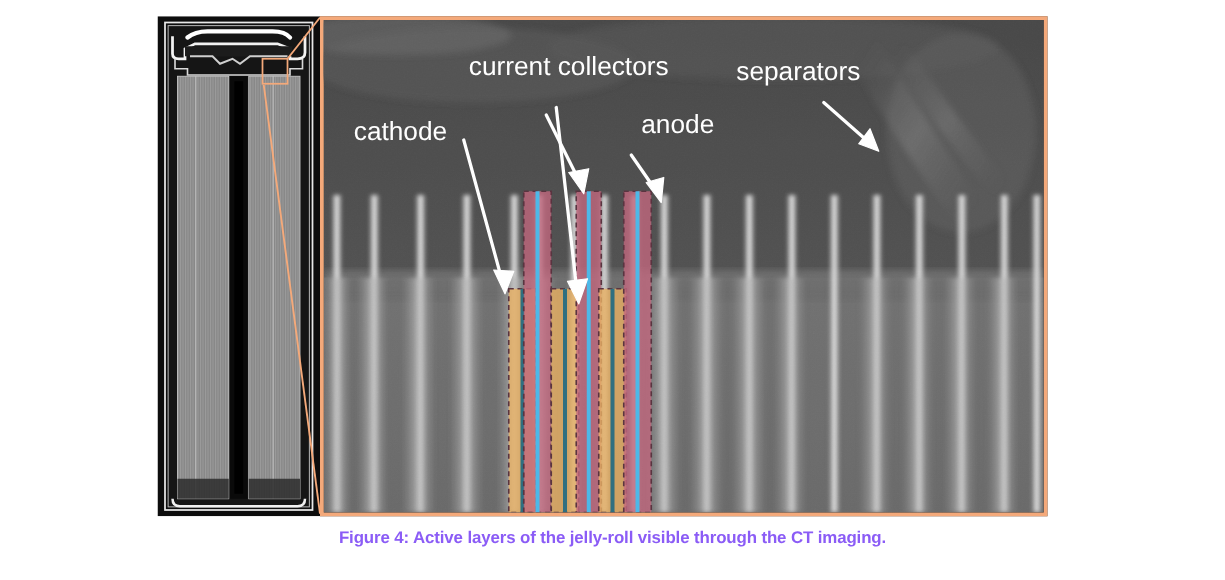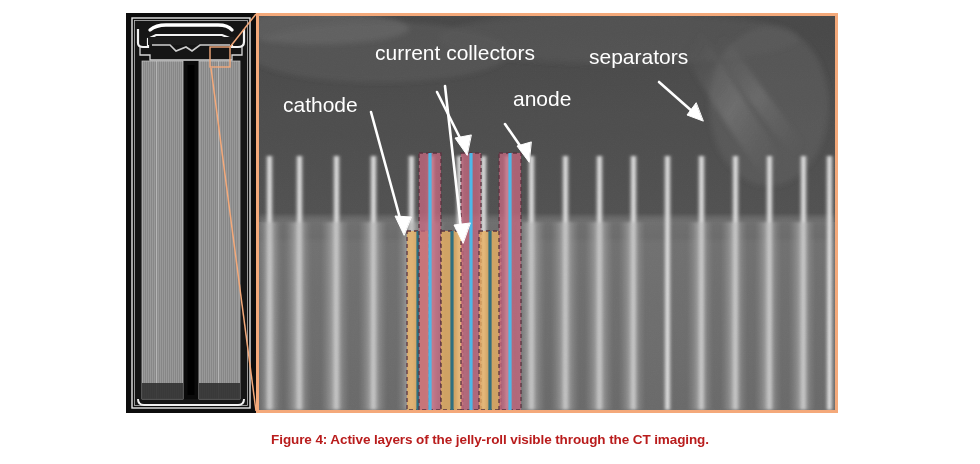--- a/index.html
+++ b/index.html
@@ -48,26 +48,26 @@
     position: absolute;
     left: 0; top: 0;
     width: 980px; height: 464px;
     pointer-events: none;
   }
 
   
   #caption {
     position: absolute;
     left: 0;
-    top: 432px;
+    top: 422px;
     width: 980px;
     text-align: center;
     font-size: 13.5px;
     font-weight: bold;
-    color: #b91c1c;
+    color: #8b5cf6;
     letter-spacing: -0.1px;
   }
 
   
 </style>
 </head>
 <body>
 
 <div id="overview-panel">
   <svg id="overview-svg" width="130" height="400" viewBox="0 0 130 400">

